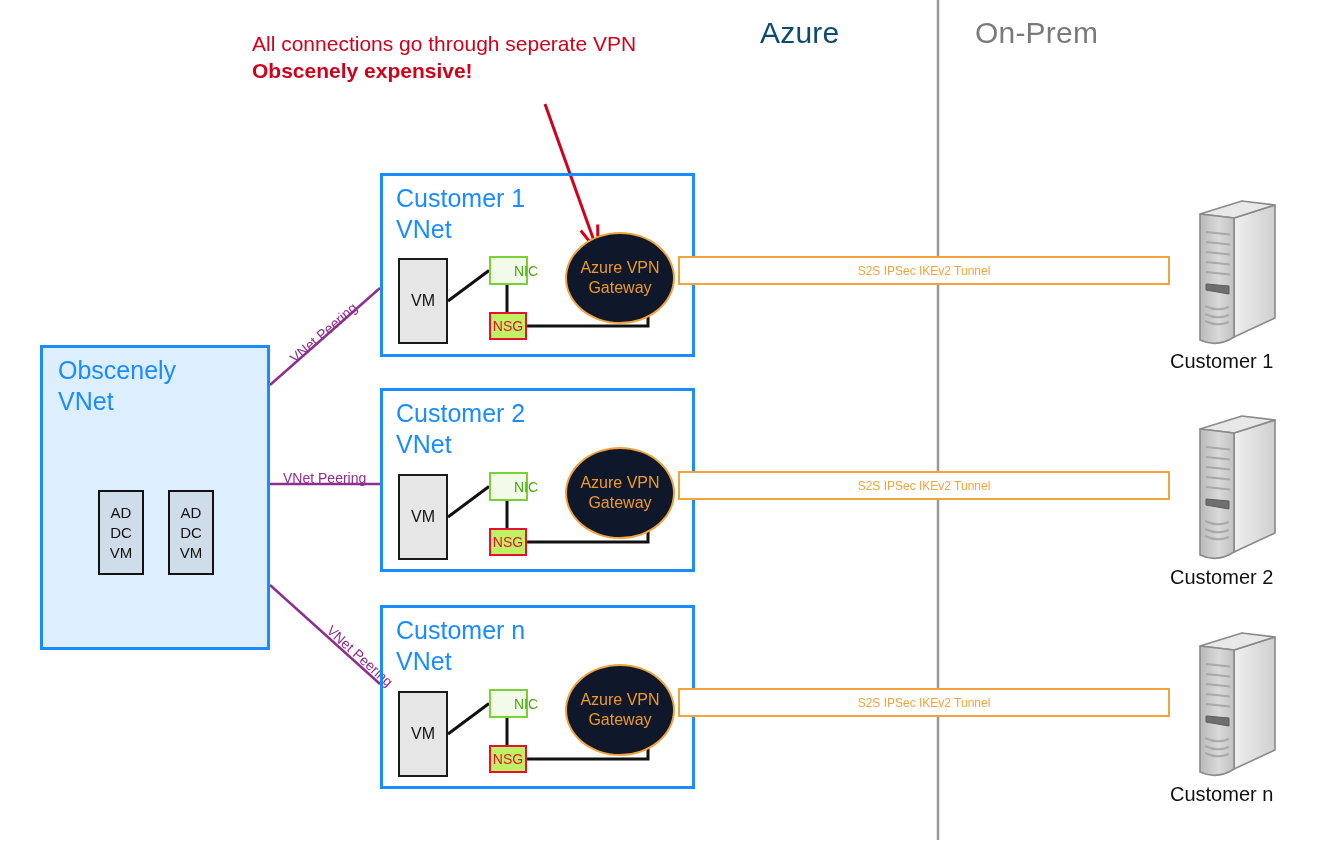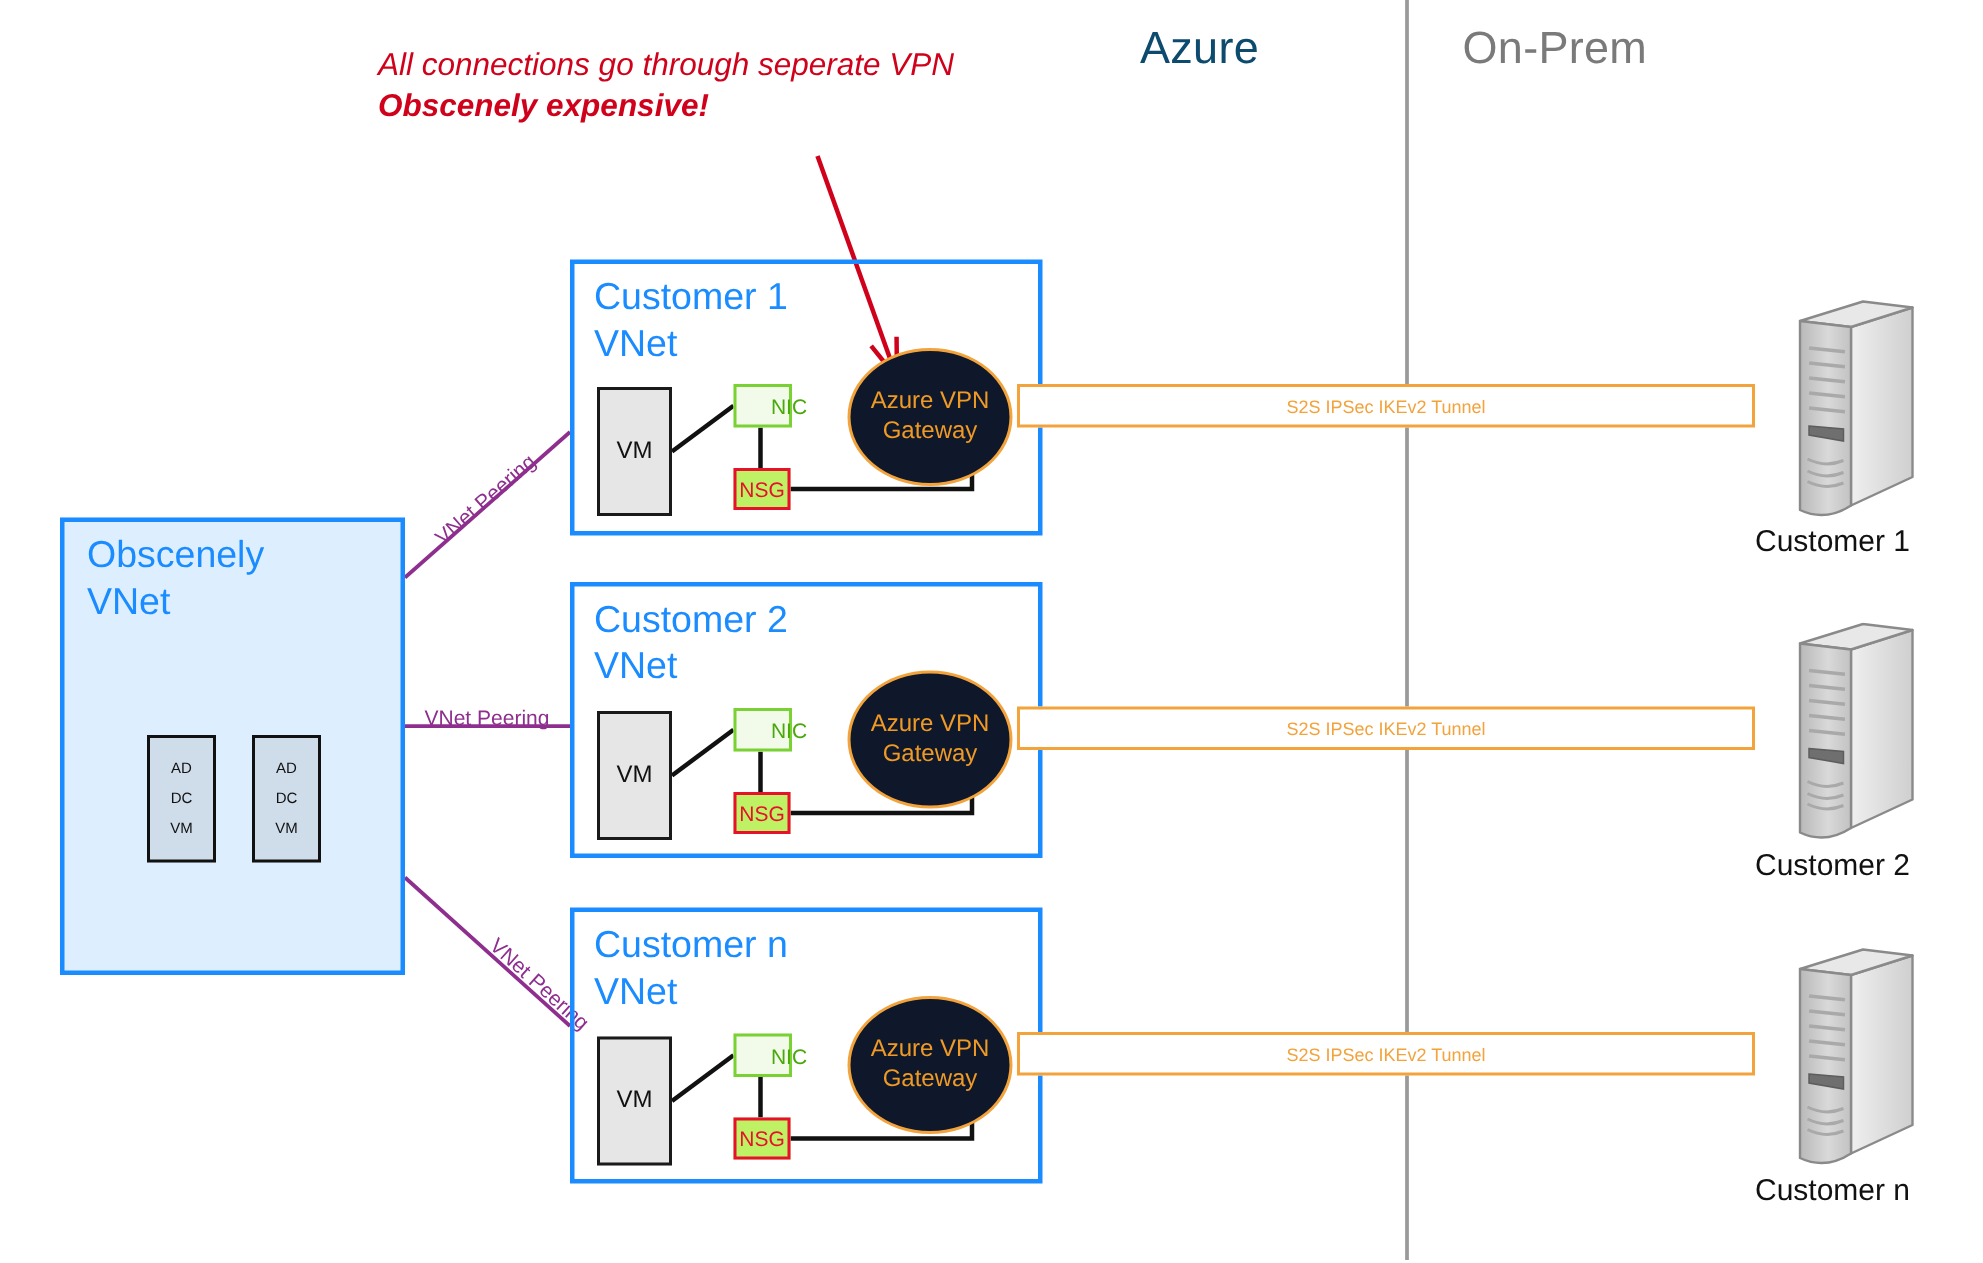--- a/index.html
+++ b/index.html
@@ -20,21 +20,21 @@
   
   .vnet{position:absolute;border:3px solid #1a8cff;box-sizing:border-box;background:transparent;}
   .vnet.mgmt{background:#ddeeff;border-color:#1a8cff;}
   .vnet-title{position:absolute;font-size:25px;color:#1a8cff;line-height:31px;white-space:nowrap;}
 
   
   .vmbox{position:absolute;border:2.5px solid #1a1a1a;background:#e6e6e6;box-sizing:border-box;
          display:flex;align-items:center;justify-content:center;font-size:16px;color:#111;}
   .adbox{position:absolute;border:2.5px solid #111;background:#cfdcea;box-sizing:border-box;
          display:flex;flex-direction:column;align-items:center;justify-content:center;
-         font-size:10px;color:#111;line-height:20px;}
+         font-size:15px;color:#111;line-height:20px;}
   .nic{position:absolute;border:2.5px solid #79d133;background:#f2fbea;box-sizing:border-box;
        display:flex;align-items:center;justify-content:center;font-size:14px;color:#4aa80c;padding-left:35px;}
   .nsg{position:absolute;border:2.5px solid #e8112d;background:#bef264;box-sizing:border-box;
        display:flex;align-items:center;justify-content:center;font-size:14px;color:#e8112d;}
 
   
   .gw{position:absolute;border:2.5px solid #f2a33c;background:#0f172a;border-radius:50%;
       box-sizing:border-box;display:flex;align-items:center;justify-content:center;text-align:center;
       font-size:16px;color:#f09a26;line-height:20px;}
 
@@ -58,21 +58,21 @@
       <line x1="270" y1="385" x2="380" y2="288" stroke="#8e2e8e" stroke-width="2.5"></line>
       <line x1="270" y1="484" x2="380" y2="484" stroke="#8e2e8e" stroke-width="2.5"></line>
       <line x1="270" y1="585" x2="380" y2="684" stroke="#8e2e8e" stroke-width="2.5"></line>
       <g>
         <line x1="545" y1="104" x2="598" y2="252" stroke="#d0021b" stroke-width="3"></line>
         <polyline points="580.7612188479586,230.55648292858606 598,252 597.7073860025853,224.48792306915894" fill="none" stroke="#d0021b" stroke-width="3"></polyline>
       </g>
     </svg>
     <div class="zone-label abs" style="left: 760px; top: 16px; color: #0c4a6e;">Azure</div>
     <div class="zone-label abs" style="left: 975px; top: 16px; color: rgb(122, 122, 122);">On-Prem</div>
-    <div class="annot abs" style="left: 252px; top: 30px; font-style: italic;">
+    <div class="annot abs" style="left: 252px; top: 30px;">
       <div>All connections go through seperate VPN</div>
       <div class="bold">Obscenely expensive!</div>
     </div>
     <div class="vnet mgmt" style="left: 40px; top: 345px; width: 230px; height: 305px; background: rgb(221, 238, 255); border-color: rgb(26, 140, 255);"></div>
     <div class="vnet-title abs" style="left: 58px; top: 355px;">
       <div>Obscenely</div>
       <div>VNet</div>
     </div>
     <div class="adbox" style="left: 98px; top: 490px; width: 46px; height: 85px;">
       <span>AD</span>

